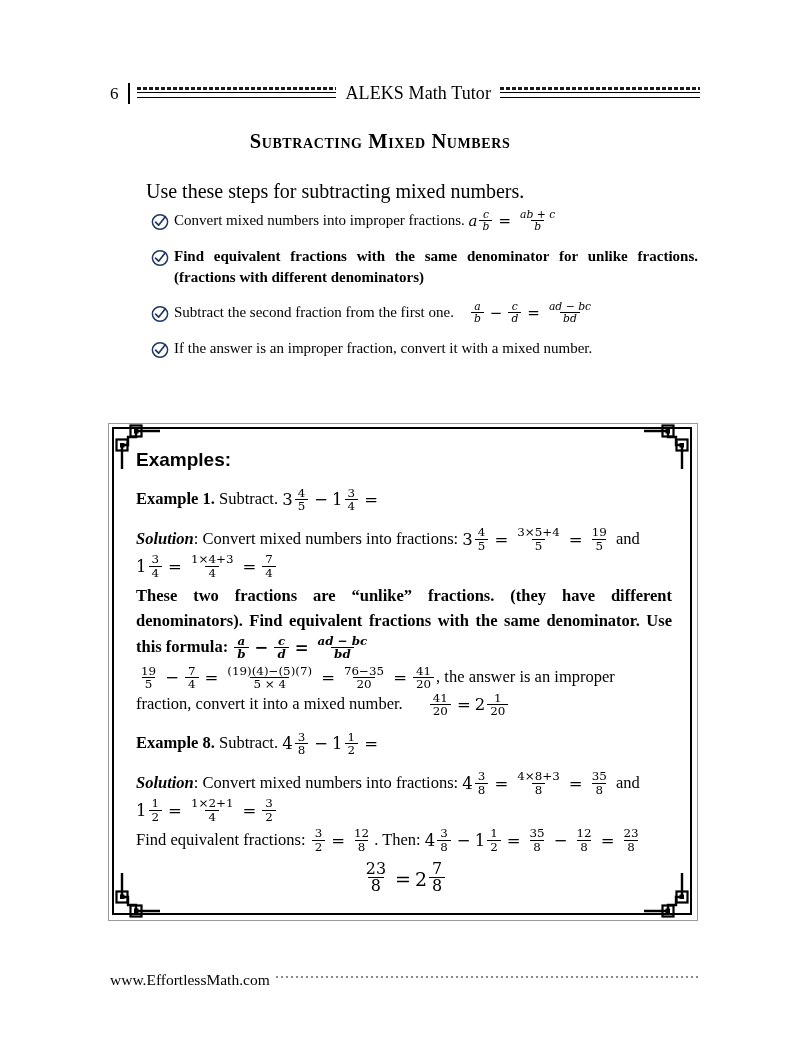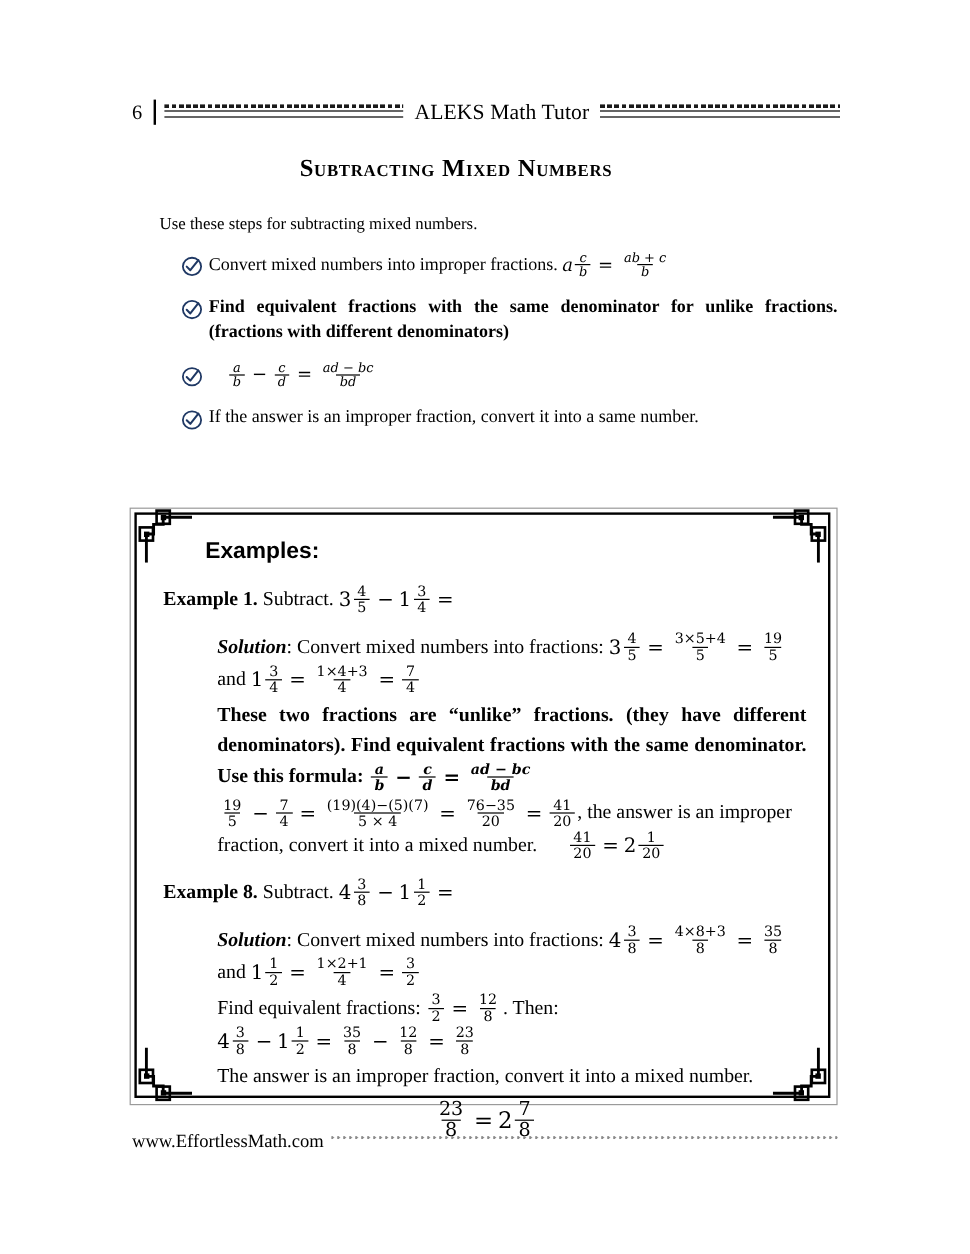--- a/index.html
+++ b/index.html
@@ -84,24 +84,24 @@
     text-align: center;
     font-size: 20.5px;
     font-weight: bold;
     font-variant: small-caps;
     letter-spacing: .6px;
   }
 
   
   .intro {
     position: absolute;
-    left: 133px;
+    left: 146px;
     top: 180px;
     width: 565px;
-    font-size: 14px;
+    font-size: 20px;
   }
 
   
   .steps {
     position: absolute;
     left: 150px;
     top: 210px;
     width: 548px;
   }
   .step {
@@ -186,44 +186,43 @@
     left: 30px;
     top: 28px;
     width: 536px;
     font-size: 16.5px;
   }
   .examples-heading {
     font-family: "Liberation Sans", "DejaVu Sans", sans-serif;
     font-weight: bold;
     font-size: 19px;
     margin-bottom: 16px;
-    margin-left: 35px;
   }
   .ex-label { font-weight: bold; }
   .sol-label { font-weight: bold; font-style: italic; }
   .ex-line { margin-bottom: 9px; line-height: 1.45; margin-top: 12px; }
-  .ex-para { margin-bottom: 3px; line-height: 1.55; margin-left: 45px; }
+  .ex-para { margin-bottom: 3px; line-height: 1.55; }
   .ex-gap { margin-top: 13px; }
   .centered-answer {
     text-align: center;
     font-size: 19px;
     margin-top: 8px;
   }
 
   
   .footer {
     position: absolute;
     left: 110px;
     top: 943px;
     width: 588px;
     display: flex;
     align-items: baseline;
     font-size: 15.5px;
   }
-  .footer-url { white-space: nowrap; }
+  .footer-url { white-space: nowrap; margin-top: 28px; }
   .footer-dots {
     flex: 1 1 auto;
     margin-left: 6px;
     height: 12px;
     position: relative;
     top: -2px;
     background-image: radial-gradient(circle at 1.1px 50%, #8a8a8a 1.05px, rgba(0,0,0,0) 1.15px);
     background-size: 5px 12px;
     background-repeat: repeat-x;
   }
@@ -282,21 +281,21 @@
     </div>
 
     <div class="step">
       <span class="bullet">
         <svg width="20" height="20" viewBox="0 0 20 20">
           <ellipse cx="10" cy="10" rx="7.6" ry="7.2" fill="none" stroke="#1F3864" stroke-width="1.5"></ellipse>
           <path d="M5.6 10.2 L8.6 13.2 L15.3 4.7" fill="none" stroke="#1F3864" stroke-width="1.7" stroke-linecap="round" stroke-linejoin="round"></path>
         </svg>
       </span>
       <span class="step-text">
-        &nbsp;&nbsp;&nbsp;
+        <span>Subtract the second fraction from the first one.</span>&nbsp;&nbsp;&nbsp;
         <span class="m">
           <span class="frac">
               <span class="num">a</span>
               <span class="den">b</span>
             </span>
             <span class="op">−</span>
             <span class="frac">
               <span class="num">c</span>
               <span class="den">d</span>
             </span>
@@ -310,21 +309,21 @@
     </div>
 
 
     <div class="step">
       <span class="bullet">
         <svg width="20" height="20" viewBox="0 0 20 20">
           <ellipse cx="10" cy="10" rx="7.6" ry="7.2" fill="none" stroke="#1F3864" stroke-width="1.5"></ellipse>
           <path d="M5.6 10.2 L8.6 13.2 L15.3 4.7" fill="none" stroke="#1F3864" stroke-width="1.7" stroke-linecap="round" stroke-linejoin="round"></path>
         </svg>
       </span>
-      <span class="step-text">If the answer is an improper fraction, convert it into a same number.</span>
+      <span class="step-text">If the answer is an improper fraction, convert it with a mixed number.</span>
     </div>
 
   </div>
 
   <div class="box-wrap">
     <div class="box-shadow-frame"></div>
     <div class="box-frame"></div>
 
     <div class="corner tl">
       <svg width="46" height="46" viewBox="0 0 46 46">
@@ -593,21 +592,20 @@
               <span class="den">8</span>
             </span>
             <span class="op">=</span>
             <span class="frac">
               <span class="num">23</span>
               <span class="den">8</span>
             </span>
         </span>
       </div>
 
-      <div class="ex-para">The answer is an improper fraction, convert it into a mixed number.</div>
 
       <div class="centered-answer">
         <span class="m mr">
           <span class="frac big">
               <span class="num">23</span>
               <span class="den">8</span>
             </span>
             <span class="op">=</span>
             <span>2</span>
             <span class="frac big">

